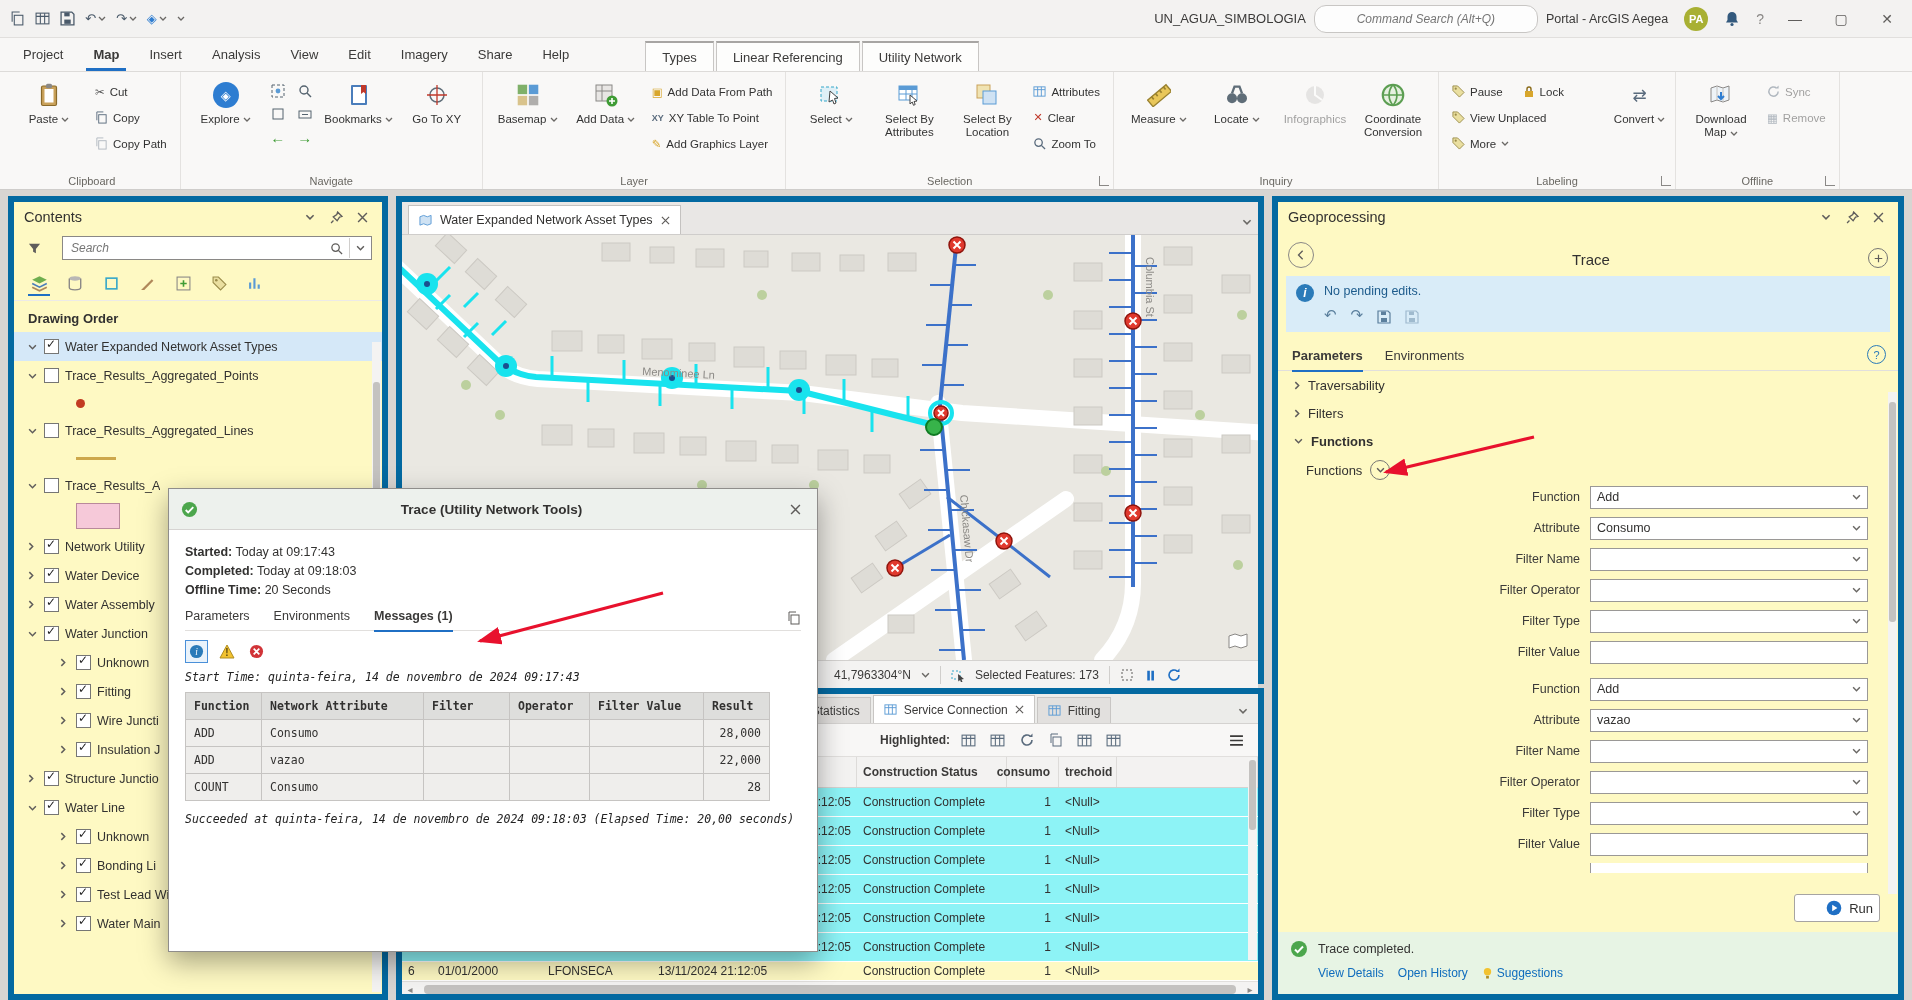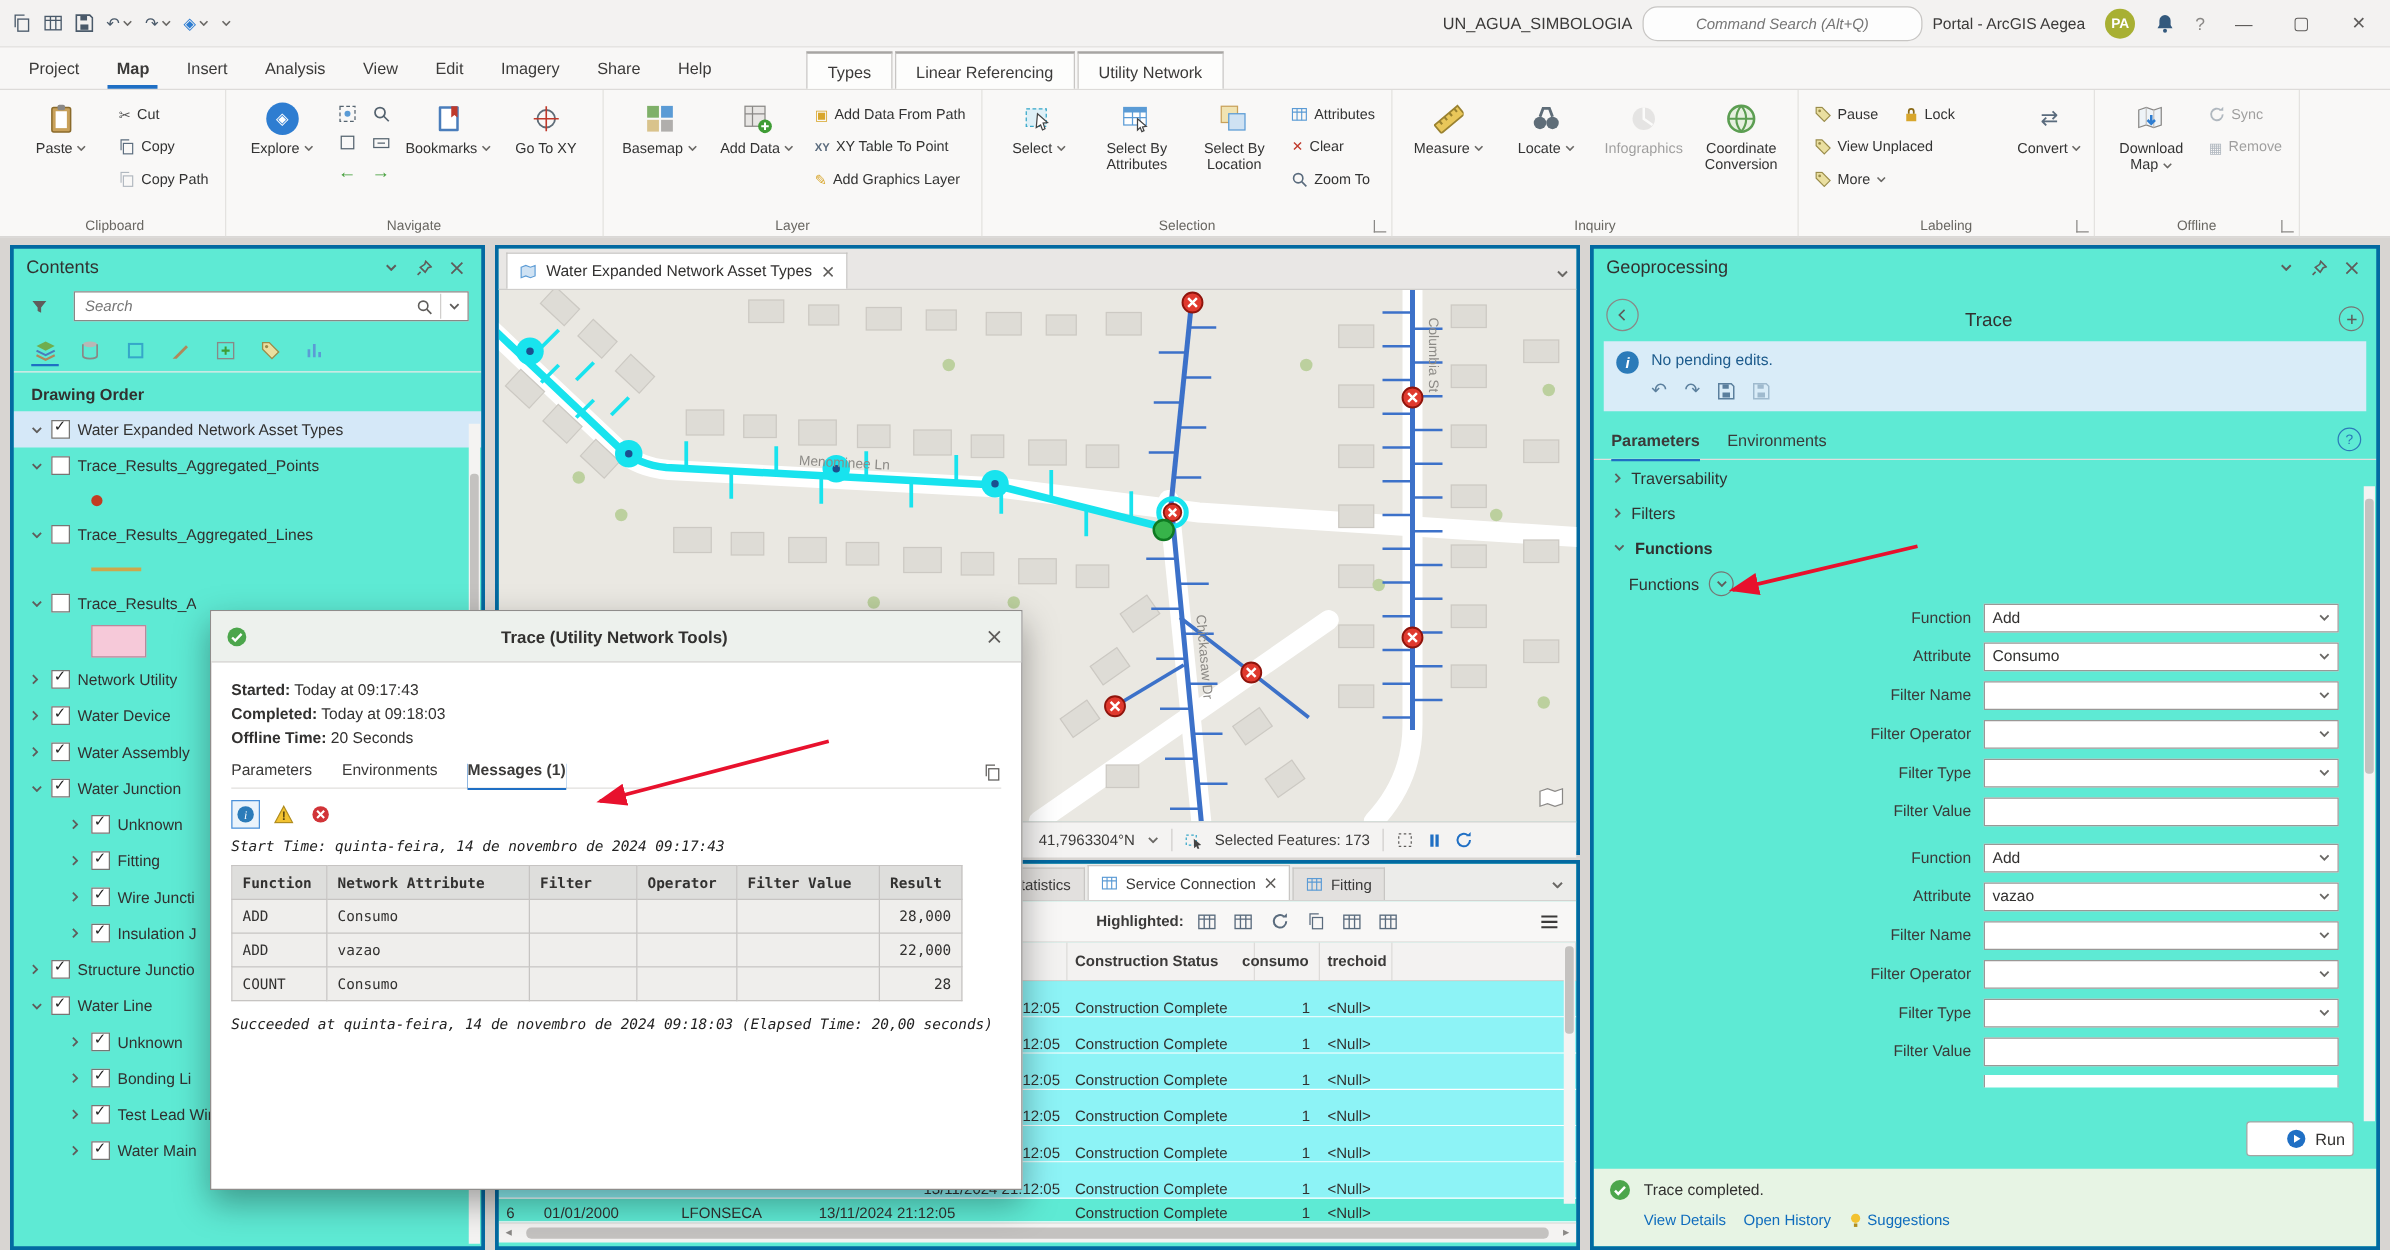--- a/index.html
+++ b/index.html
@@ -29,21 +29,21 @@
   .rbig .ric{height:32px;display:flex;align-items:center;justify-content:center}
   .rbig .rlbl{font-size:11.5px;line-height:1.15;color:#333;margin-top:2px}
   .rsmcol{display:flex;flex-direction:column;gap:3px;padding-top:4px}
   .rsm{display:flex;align-items:center;gap:5px;height:23px;padding:0 5px;font-size:11.5px;color:#333;white-space:nowrap}
   .dis{opacity:.45}
   .cvd{color:#6a6865}
   .navgrid{display:grid;grid-template-columns:24px 24px;gap:3px;padding-top:5px}
   .nbtn{width:22px;height:20px;display:flex;align-items:center;justify-content:center;color:#55636f}
   .greenarr{color:#3f9c35;font-weight:bold;font-size:15px}
   
-  .panel{position:absolute;background:#5eead4;border:3px solid #0369a1;box-sizing:border-box}
+  .panel{position:absolute;background:#fef9c3;border:6px solid #0369a1;box-sizing:border-box}
   .phead{height:30px;display:flex;align-items:center;padding:0 10px;gap:6px}
   .ptitle{font-size:14.5px;color:#323130;margin-right:auto}
   .pico{color:#5f5d5b;display:flex;align-items:center;justify-content:center;width:20px;height:20px}
   
   #contents{left:8px;top:196px;width:380px;bottom:0;height:804px;overflow:hidden}
   .srchrow{display:flex;align-items:center;gap:18px;padding:4px 10px}
   #csearch{flex:1;height:24px;border:1px solid #8a8886;padding:0 50px 0 8px;font-style:italic;font-size:12px;color:#605e5c;outline:none;box-sizing:border-box}
   .ctools{display:flex;align-items:center;gap:14px;padding:8px 14px 6px;border-bottom:1px solid #eceae8}
   .ctool{width:22px;height:22px;display:flex;align-items:center;justify-content:center;color:#5a6b7d}
   .ctool.active{box-shadow:0 2px 0 #1f6fc4}
@@ -70,21 +70,21 @@
   .mstatus{height:29px;background:#f4f3f2;border-top:1px solid #d4d2d0;display:flex;align-items:center;font-size:12px;color:#3b3a39;gap:10px;padding-left:432px;box-sizing:border-box}
   .msep{width:1px;height:18px;background:#d0cecc}
   
   #tablepanel{left:396px;top:688px;width:868px;height:312px;overflow:hidden}
   .ttabs{height:30px;background:#ececea;border-bottom:1px solid #d4d2d0;display:flex;align-items:flex-end;padding-left:392px;box-sizing:border-box}
   .ttab{display:flex;align-items:center;gap:7px;height:25px;padding:0 10px;font-size:12px;color:#3b3a39;background:#e2e0de;border:1px solid #c8c6c4;border-bottom:none;margin-right:2px;white-space:nowrap}
   .ttab.active{background:#fff;height:27px}
   .ttoolbar{height:33px;display:flex;align-items:center;gap:9px;padding-left:478px;border-bottom:1px solid #e1dfdd;box-sizing:border-box;background:#f8f7f6}
   .hl{font-size:12px;font-weight:bold;color:#3b3a39}
   .tbic{width:20px;height:20px;display:flex;align-items:center;justify-content:center;color:#5a6b7d}
-  .atrow{display:flex;height:28px;align-items:flex-end;font-size:12px;border-bottom:1px solid #fff}
+  .atrow{display:flex;height:28px;align-items:center;font-size:12px;border-bottom:1px solid #fff}
   .athead{height:30px;background:#f3f2f1;border-bottom:1px solid #d4d2d0;font-weight:bold;color:#3b3a39}
   .athead>div{border-right:1px solid #dddbd9;height:100%;display:flex;align-items:center;box-sizing:border-box}
   .selrow{background:#8df3f6}
   .c1{width:30px;padding-left:6px;box-sizing:border-box}.c2{width:110px;padding-left:6px;box-sizing:border-box}
   .c3{width:110px;padding-left:6px;box-sizing:border-box}.c4{width:205px;text-align:right;padding-right:6px;box-sizing:border-box;justify-content:flex-end}
   .c5{width:150px;padding-left:6px;box-sizing:border-box}.c6{width:52px;text-align:right;padding-right:8px;box-sizing:border-box;justify-content:flex-end}
   .c7{width:58px;padding-left:6px;box-sizing:border-box}
   .hscroll{height:15px;background:#f4f3f2;border-top:1px solid #e1dfdd;display:flex;align-items:center}
   .hthumb{height:9px;background:#c4c2c0;border-radius:4px;flex:1;margin:0 6px}
   .harr{width:16px;text-align:center;color:#8a8886;font-size:10px}

